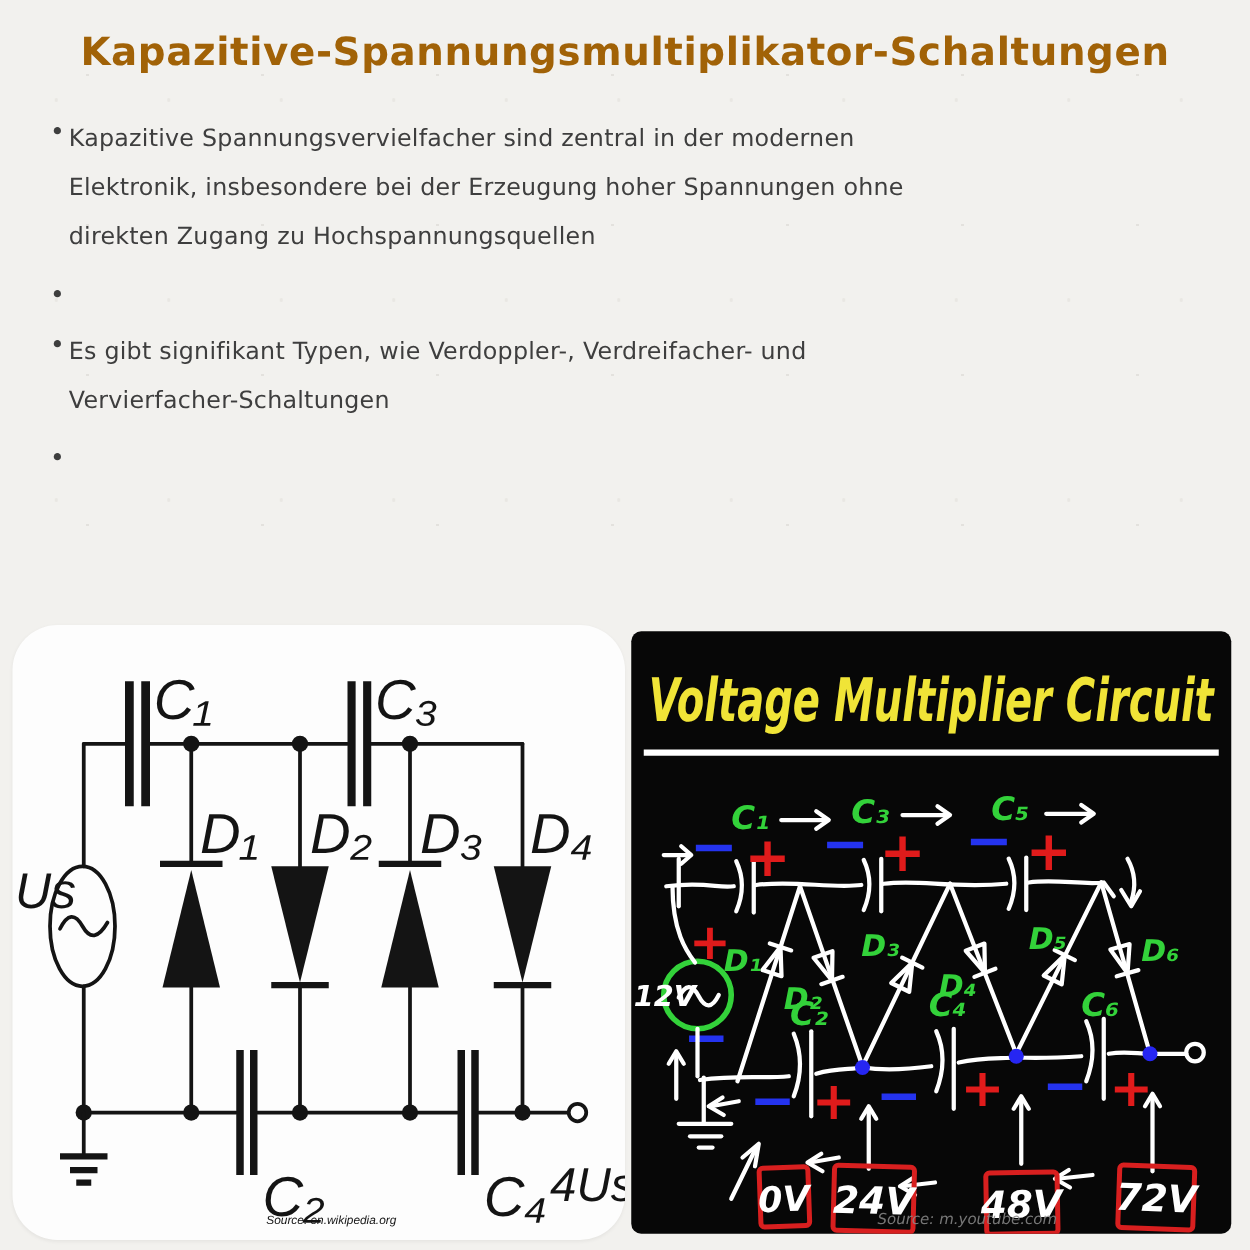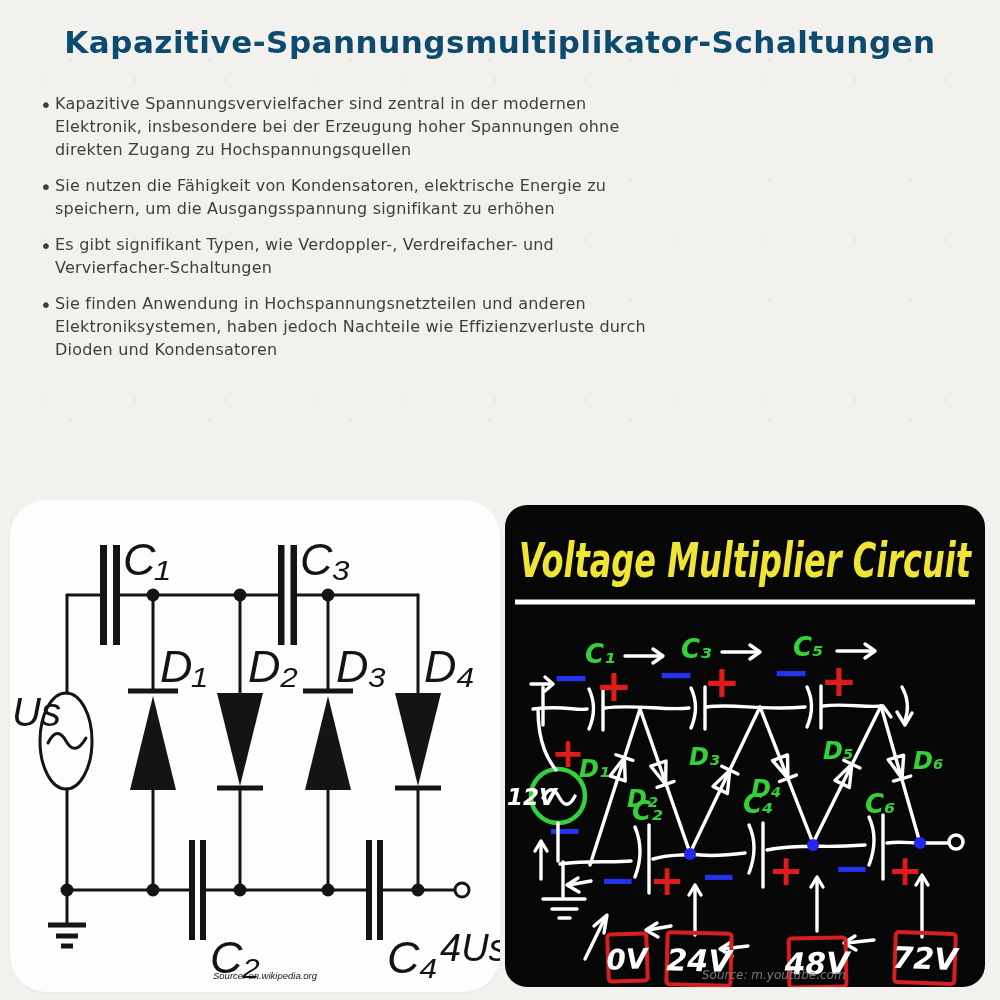--- a/index.html
+++ b/index.html
@@ -8,40 +8,40 @@
     background-color:#f2f1ee;
     background-image:radial-gradient(#e3e1dd 1.2px, transparent 1.3px),
                      radial-gradient(#e9e7e3 1px, transparent 1.1px);
     background-size:140px 120px,90px 160px;
     font-family:"DejaVu Sans","Liberation Sans",sans-serif;
     color:#3e3e3e;
   }
   .page-title{
     position:absolute;top:24px;left:0;width:1000px;
     text-align:center;font-size:31px;font-weight:700;
-    letter-spacing:.5px;color:#0c4a6e;
+    letter-spacing:.5px;color:#a16207;
   }
   .bullets{position:absolute;top:92px;left:40px;width:920px;}
   .bullet{display:flex;margin-bottom:13px;}
   .bullet .dot{
     flex:0 0 15px;font-size:20px;line-height:27px;color:#3e3e3e;
   }
   .bullet .txt{
-    white-space:pre-line;font-size:16px;line-height:23px;
+    white-space:pre-line;font-size:19px;line-height:39px;
     letter-spacing:.2px;color:#3e3e3e;
   }
   .card{position:absolute;font-style:italic;}
   .card.left{
     left:10px;top:500px;width:490px;height:492px;
     background:#fdfdfd;border-radius:36px;
     box-shadow:0 1px 3px rgba(0,0,0,.05);
   }
   .card.right{
     left:505px;top:505px;width:480px;height:482px;
-    background:#070707;border-radius:22px;
+    background:#070707;border-radius:8px;
   }
   svg{display:block;}
   .lw{stroke:#141414;stroke-width:3;fill:none;stroke-linecap:round;}
   .lfill{fill:#141414;stroke:none;}
   .lbar{stroke:#141414;stroke-width:5;fill:none;stroke-linecap:butt;}
   .ltext{fill:#141414;font-family:"Liberation Sans","DejaVu Sans",sans-serif;}
   .ww{stroke:#ffffff;stroke-width:3.4;fill:none;stroke-linecap:round;stroke-linejoin:round;}
   .gtext{font-family:"DejaVu Sans",sans-serif;font-weight:700;}
 </style>
 </head>
@@ -51,34 +51,29 @@
 
 <div class="bullets">
   <div class="bullet">
     <div class="dot">•</div>
     <div class="txt">Kapazitive Spannungsvervielfacher sind zentral in der modernen
 Elektronik, insbesondere bei der Erzeugung hoher Spannungen ohne
 direkten Zugang zu Hochspannungsquellen</div>
   </div>
   <div class="bullet">
     <div class="dot">•</div>
-    <div class="txt">Sie nutzen die Fähigkeit von Kondensatoren, elektrische Energie zu
-speichern, um die Ausgangsspannung signifikant zu erhöhen</div>
   </div>
   <div class="bullet">
     <div class="dot">•</div>
     <div class="txt">Es gibt signifikant Typen, wie Verdoppler-, Verdreifacher- und
 Vervierfacher-Schaltungen</div>
   </div>
   <div class="bullet">
 
     <div class="dot">•</div>
-    <div class="txt">Sie finden Anwendung in Hochspannungsnetzteilen und anderen
-Elektroniksystemen, haben jedoch Nachteile wie Effizienzverluste durch
-Dioden und Kondensatoren</div>
   </div>
 </div>
 
 <div class="card left">
 <svg width="490" height="492" viewBox="0 0 490 492">
 
   <g>
     <path class="lw" d="M57,95 H90"></path>
         <path class="lw" d="M110,95 H268"></path>
         <path class="lw" d="M285,95 H408"></path>

